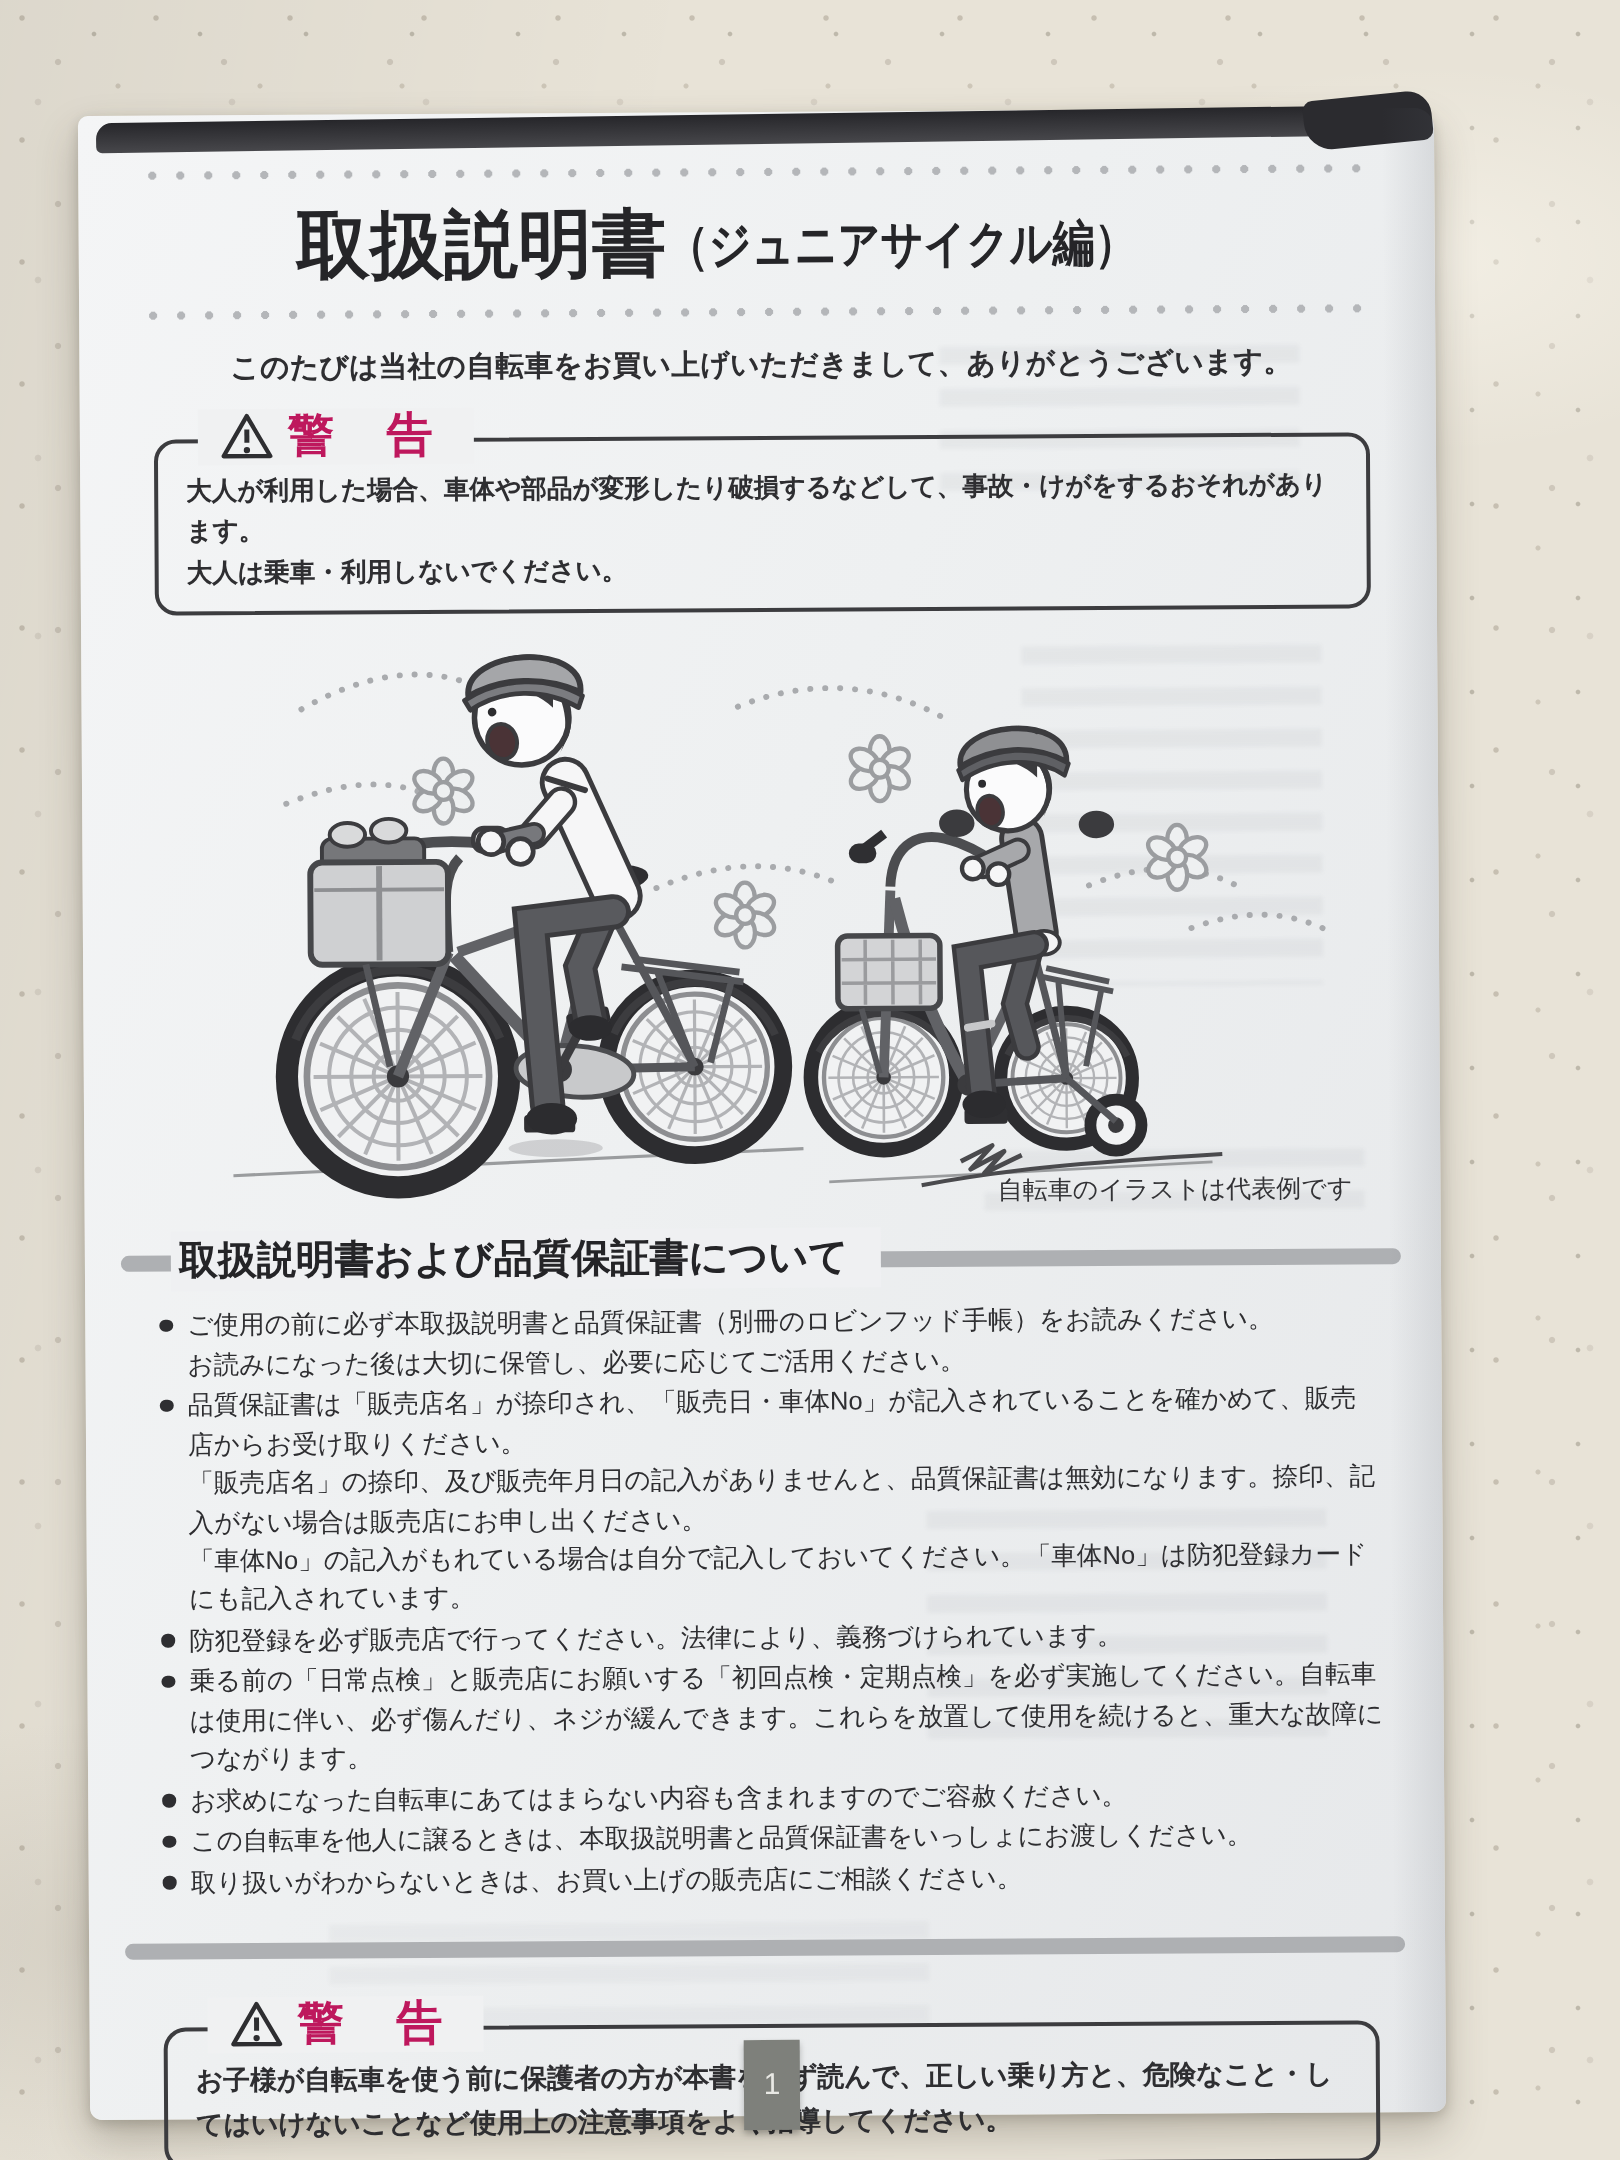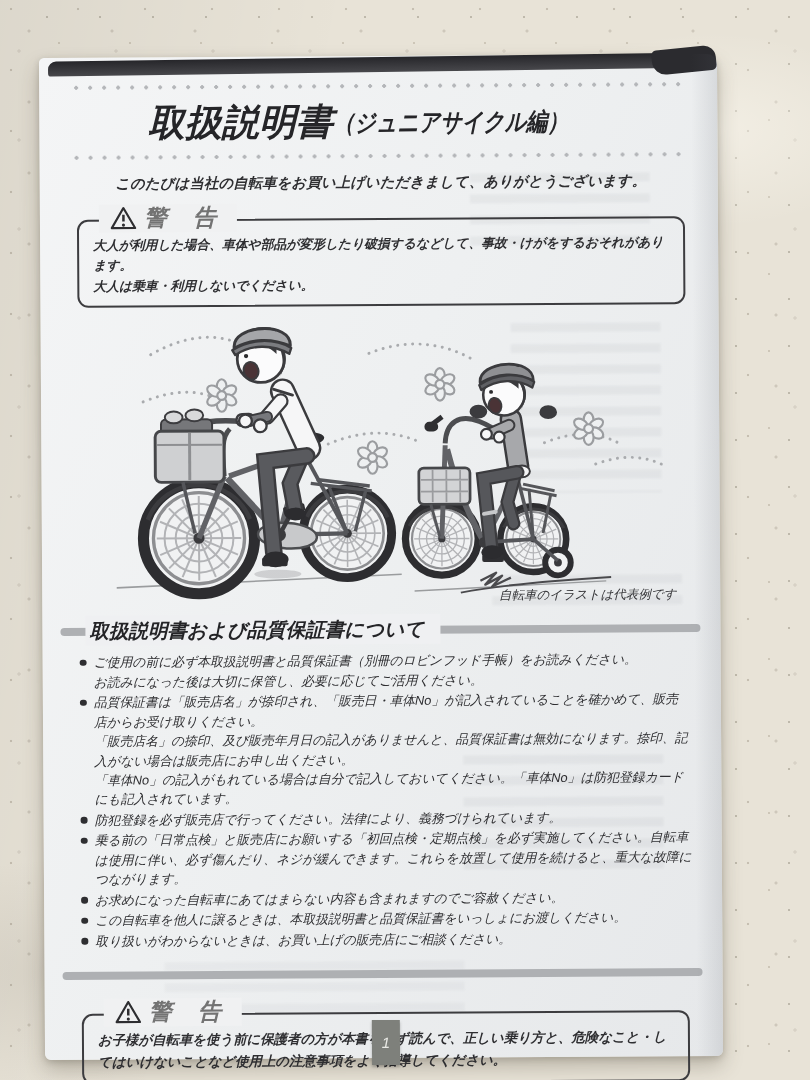--- a/index.html
+++ b/index.html
@@ -8,21 +8,21 @@
     font-family:"Liberation Sans","DejaVu Sans",sans-serif;
     background-color:#e8e3d7;
     background-image:
       radial-gradient(circle at 11px 9px, rgba(170,162,146,.55) 0 1.1px, transparent 1.6px),
       radial-gradient(circle at 29px 31px, rgba(200,193,180,.8) 0 1.3px, transparent 1.8px),
       radial-gradient(circle at 47px 17px, rgba(140,133,118,.45) 0 .9px, transparent 1.4px),
       radial-gradient(circle at 19px 51px, rgba(214,208,196,.9) 0 1.4px, transparent 1.9px),
       radial-gradient(circle at 59px 43px, rgba(178,170,153,.5) 0 1px, transparent 1.5px);
     background-size:67px 61px, 83px 71px, 53px 47px, 97px 89px, 71px 77px;
   }
-  .scene{position:absolute;inset:0;font-style:italic;}
+  .scene{position:absolute;inset:0;}
   .scene::before{content:"";position:absolute;inset:0;pointer-events:none;
     background:
       radial-gradient(ellipse 260px 140px at 88% 12%, rgba(255,252,244,.45), transparent 70%),
       radial-gradient(ellipse 300px 160px at 6% 90%, rgba(120,112,98,.12), transparent 70%),
       linear-gradient(100deg, rgba(0,0,0,.05), transparent 35%);}
   .page{
     position:absolute;left:42px;top:56px;width:678px;height:1002px;
     background:linear-gradient(115deg,#f4f5f6 0%,#eef0f1 45%,#e6e8ea 100%);
     border-radius:5px 10px 6px 6px;
     box-shadow:0 10px 20px rgba(70,62,48,.28), 0 2px 6px rgba(70,62,48,.22);
@@ -33,21 +33,21 @@
   .page-edge-shade{position:absolute;top:0;right:0;bottom:0;width:26px;border-radius:0 10px 6px 0;background:linear-gradient(90deg,transparent,rgba(90,95,105,.14));pointer-events:none;}
   .page-inner{position:relative;height:100%;padding:27px 30px 0 34px;box-sizing:border-box;color:#2e2e31;}
   .dots{height:6px;width:100%;
     background-image:radial-gradient(circle 2.1px at 3px 3px,#b4b6b9 97%,transparent);
     background-size:14px 6px;background-repeat:repeat-x;}
   .title{margin:8px 0 6px;text-align:center;white-space:nowrap;font-weight:700;color:#252528;}
   .t-main{font-size:37px;letter-spacing:0px;}
   .t-sub{display:inline-block;font-size:25px;transform:scaleX(.84);transform-origin:left center;vertical-align:3px;}
   .intro{margin:14px 0 0;text-align:center;font-size:14.3px;font-weight:700;letter-spacing:.2px;}
   .warnbox{position:relative;margin:26px 3px 0 3px;border:2px solid #3c3c3f;border-radius:11px;padding:14px 12px 9px 14px;}
-  .warn-label{position:absolute;top:-17px;left:20px;display:flex;align-items:center;gap:7px;background:#f0f1f2;padding:0 11px;font-size:23px;font-weight:800;letter-spacing:10px;color:#737373;line-height:1.2;}
+  .warn-label{position:absolute;top:-17px;left:20px;display:flex;align-items:center;gap:7px;background:#f0f1f2;padding:0 11px;font-size:23px;font-weight:800;letter-spacing:10px;color:#be185d;line-height:1.2;}
   .warn-tri{width:27px;height:25px;flex:0 0 auto;}
   .warn-line{font-size:12.8px;font-weight:700;line-height:1.6;}
   .warn-par{font-size:13.4px;font-weight:700;line-height:1.65;}
   .illus{position:relative;height:290px;margin:4px 0 0 -6px;}
   .illus svg{width:100%;height:100%;display:block;}
   .caption{text-align:right;font-size:12.5px;padding-right:14px;margin-top:-12px;color:#333336;}
   .sec-head{position:relative;height:30px;margin:9px 0 7px;}
   .sec-head .bar{position:absolute;left:-16px;right:-10px;top:12px;height:8px;border-radius:4px;background:#aeb0b3;}
   .sec-head .txt{position:relative;display:inline-block;background:#eff0f2;margin-left:9px;padding:0 16px 0 4px;font-size:19.5px;font-weight:800;color:#242427;line-height:30px;}
   .bullets{list-style:none;margin:2px 0 0;padding:0 0 0 2px;}

